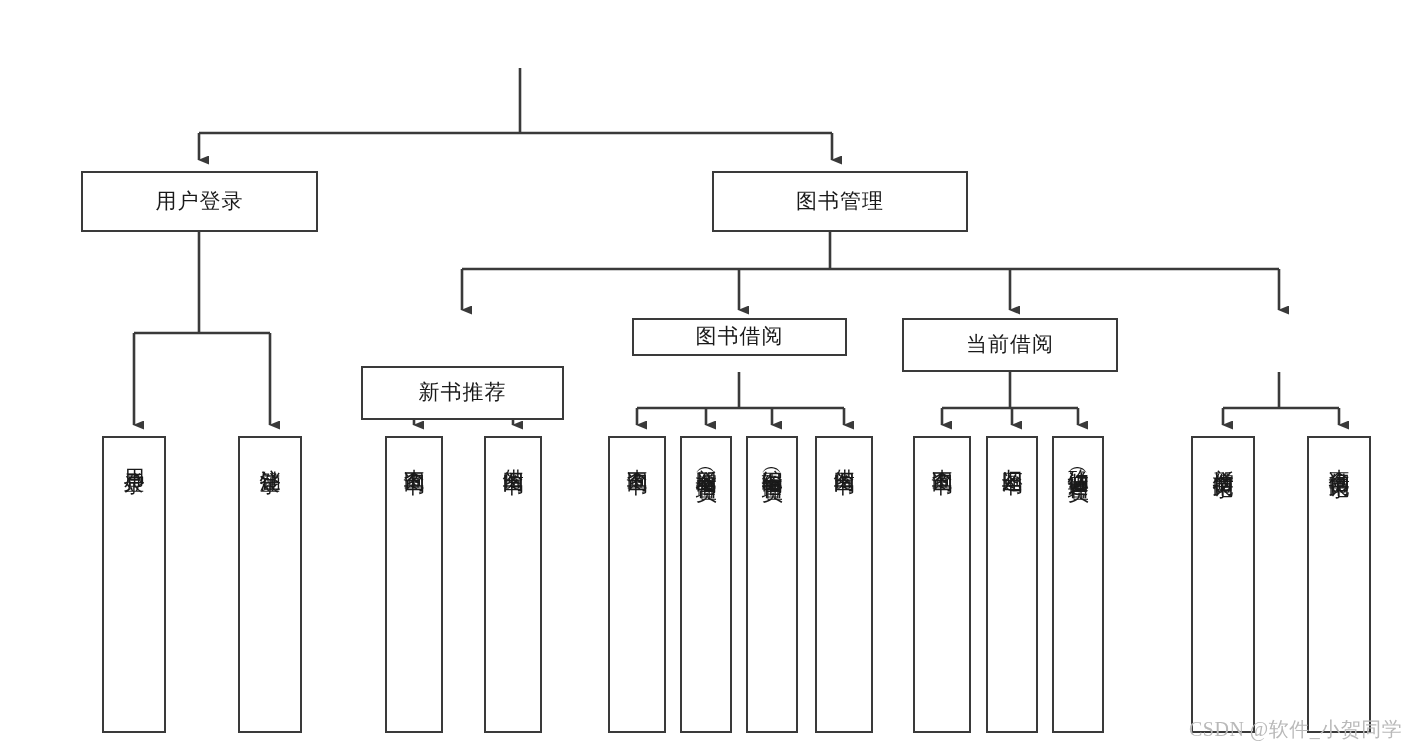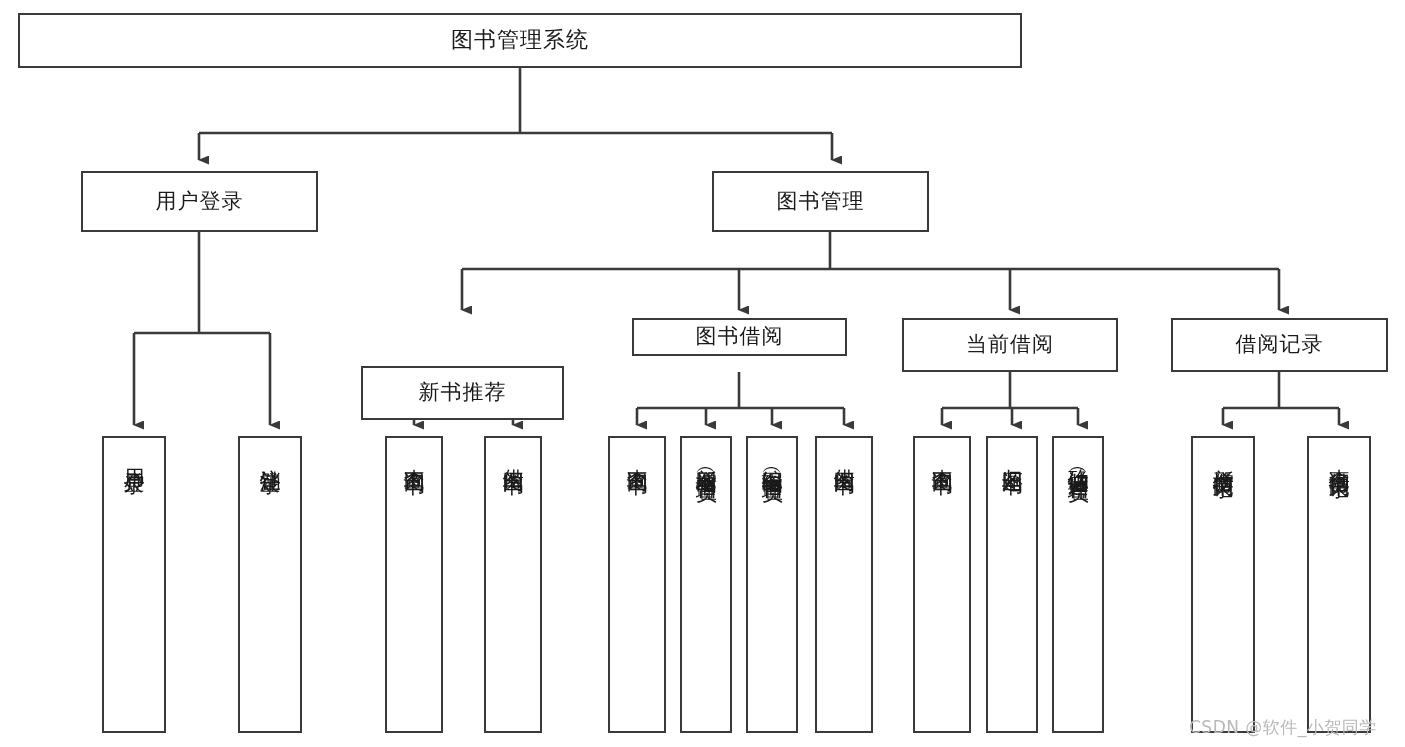--- a/index.html
+++ b/index.html
@@ -53,24 +53,25 @@
     writing-mode: vertical-rl;
     text-orientation: upright;
     font-size: 21px;
     line-height: 1.35;
     letter-spacing: 2px;
     white-space: nowrap;
     color: #1a1a1a;
   }
   .watermark {
     position: absolute;
-    font-size: 17px;
+    font-size: 20px;
     color: #b9b9b9;
     white-space: nowrap;
     letter-spacing: 0.5px;
+    font-family: Liberation Serif, serif;
   }
 </style>
 </head>
 <body>
 
 <div id="canvas">
 
   <svg class="wires" viewBox="0 0 1405 747" xmlns="http://www.w3.org/2000/svg">
     <defs>
       <marker id="arrow" markerWidth="9" markerHeight="11" refX="4.5" refY="10" orient="auto" markerUnits="userSpaceOnUse">
@@ -114,42 +115,36 @@
       <path d="M1012,408 L1012,425" marker-end="url(#arrow)"></path>
       <path d="M1078,408 L1078,425" marker-end="url(#arrow)"></path>
 
       <path d="M1279,372 L1279,408"></path>
       <path d="M1223,408 L1339,408"></path>
       <path d="M1223,408 L1223,425" marker-end="url(#arrow)"></path>
       <path d="M1339,408 L1339,425" marker-end="url(#arrow)"></path>
     </g>
   </svg>
 
-  <div class="node root horiz" style="left:18px; top:13px; width:1004px; height:55px;">
-    <span>图书管理系统</span>
-  </div>
 
   <div class="node horiz" style="left:81px; top:171px; width:237px; height:61px;">
     <span>用户登录</span>
   </div>
-  <div class="node horiz" style="left:712px; top:171px; width:217px; height:61px;">
+  <div class="node horiz" style="left:712px; top:171px; width:256px; height:61px;">
     <span>图书管理</span>
   </div>
 
   <div class="node horiz" style="left:361px; top:318px; width:203px; height:54px;margin-top:48px;">
     <span>新书推荐</span>
   </div>
   <div class="node horiz" style="left:632px; top:318px; width:215px; height:38px;">
     <span>图书借阅</span>
   </div>
   <div class="node horiz" style="left:902px; top:318px; width:216px; height:54px;">
     <span>当前借阅</span>
-  </div>
-  <div class="node horiz" style="left:1171px; top:318px; width:217px; height:54px;">
-    <span>借阅记录</span>
   </div>
 
   <div class="node leaf" style="left:102px; top:436px; width:64px; height:297px;">
     <span class="vtext">用户登录</span>
   </div>
   <div class="node leaf" style="left:238px; top:436px; width:64px; height:297px;">
     <span class="vtext">注销登录</span>
   </div>
 
   <div class="node leaf" style="left:385px; top:436px; width:58px; height:297px;">

